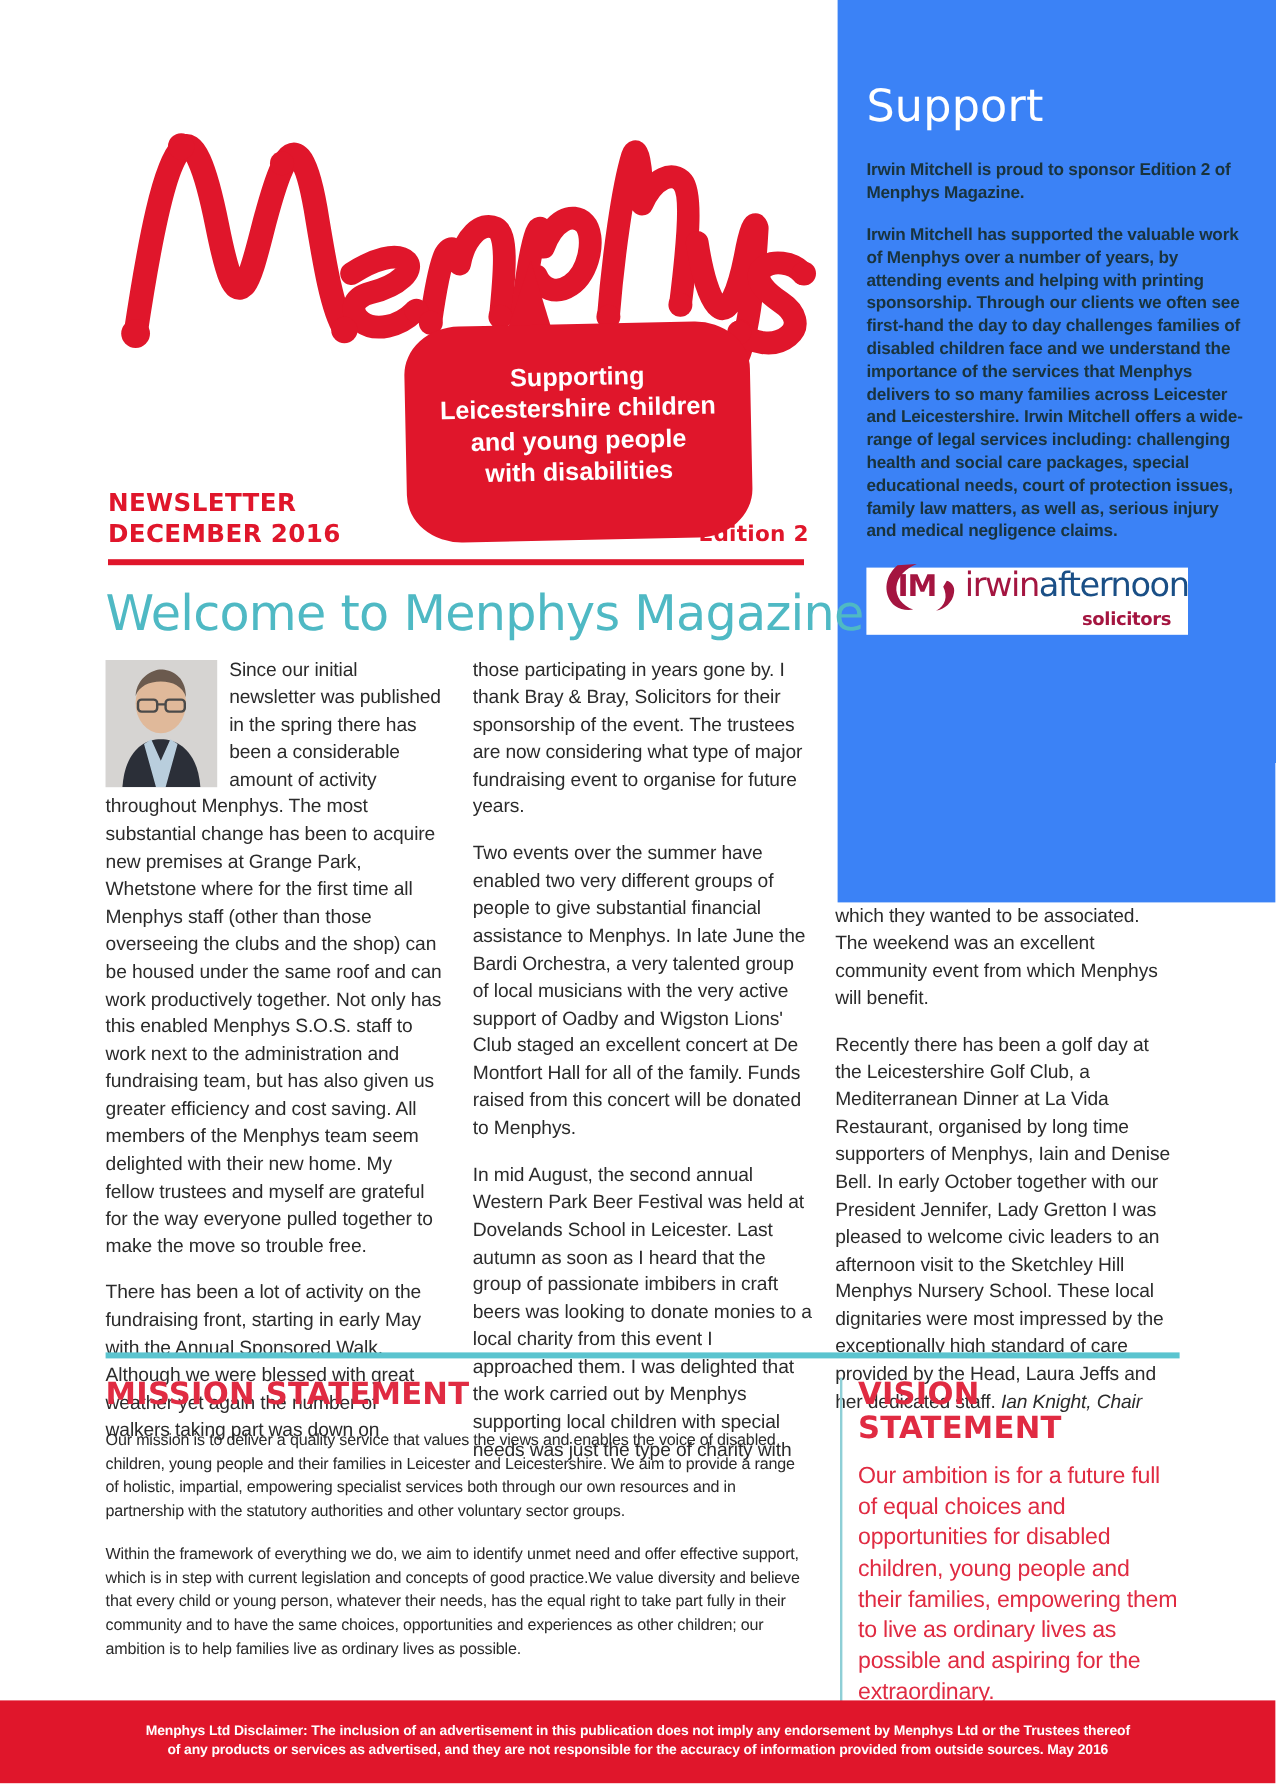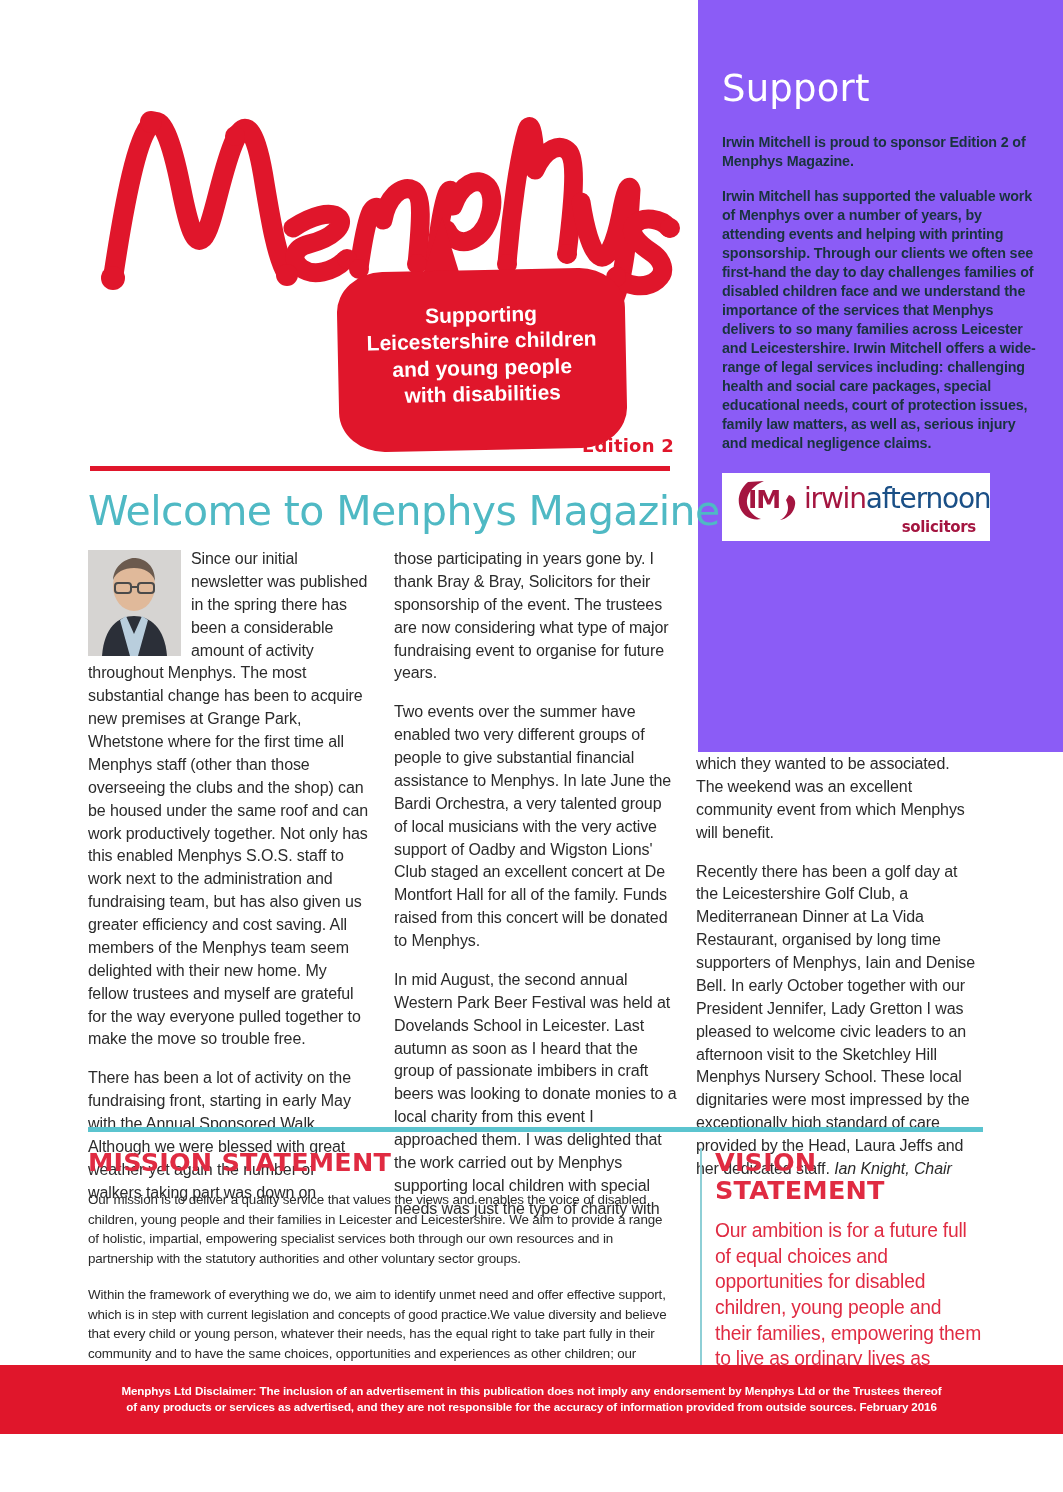--- a/index.html
+++ b/index.html
@@ -19,21 +19,21 @@
     background: #ffffff;
   }
 
   
   .support-panel {
     position: absolute;
     left: 698px;
     top: 0;
     width: 365px;
     height: 752px;
-    background: #8b5cf6;
+    background: #3b82f6;
     padding: 70px 22px 0 24px;
   }
   .support-heading {
     font-family: "DejaVu Sans", sans-serif;
     font-size: 37px;
     font-weight: 400;
     color: #ffffff;
     letter-spacing: 0.2px;
     line-height: 1.0;
     margin-bottom: 26px;
@@ -46,25 +46,25 @@
     line-height: 1.33;
     margin-bottom: 16px;
     letter-spacing: -0.15px;
   }
   .support-body p:last-of-type { margin-bottom: 14px; }
 
   
   .im-logo-card {
     background: #ffffff;
     width: 268px;
-    height: 68px;
+    height: 56px;
     margin-top: 20px;
     display: flex;
     flex-direction: column;
-    justify-content: center;
+    justify-content: flex-end;
     padding: 4px 10px 4px 12px;
   }
   .im-logo-row {
     display: flex;
     align-items: center;
     gap: 4px;
     height: 42px;
   }
   .im-mark {
     position: relative;
@@ -276,21 +276,21 @@
     font-size: 19.3px;
     color: #e02b42;
     line-height: 1.33;
     letter-spacing: -0.2px;
   }
 
   
   .footer {
     position: absolute;
     left: 0;
-    top: 1365px;
+    top: 1417px;
     width: 1063px;
     height: 69px;
     background: #e0162b;
   }
   .footer-text {
     position: absolute;
     left: 0;
     top: 18px;
     width: 1063px;
     text-align: center;
@@ -350,20 +350,24 @@
 
     <div class="bubble-tail"></div>
 
     <div class="tagline-bubble">
       <span class="ln">Supporting</span>
       <span class="ln">Leicestershire children</span>
       <span class="ln">and young people</span>
       <span class="ln">with disabilities</span>
     </div>
 
+    <div class="newsletter-label">
+      <div>NEWSLETTER</div>
+      <div>DECEMBER 2016</div>
+    </div>
 
     <div class="edition-label">Edition 2</div>
 
     <div class="red-rule"></div>
   </div>
 
   <aside class="support-panel">
     <h2 class="support-heading">Support</h2>
     <div class="support-body">
       <p>Irwin Mitchell is proud to sponsor Edition 2 of Menphys Magazine.</p>
@@ -430,17 +434,17 @@
 
     <div class="vision-col">
       <h3 class="stmt-heading">VISION STATEMENT</h3>
       <p>Our ambition is for a future full of equal choices and opportunities for disabled children, young people and their families, empowering them to live as ordinary lives as possible and aspiring for the extraordinary.</p>
     </div>
   </div>
 
   <div class="footer">
     <div class="footer-text">
       <span class="ln">Menphys Ltd Disclaimer: The inclusion of an advertisement in this publication does not imply any endorsement by Menphys Ltd or the Trustees thereof</span>
-      <span class="ln">of any products or services as advertised, and they are not responsible for the accuracy of information provided from outside sources. February 2016</span>
+      <span class="ln">of any products or services as advertised, and they are not responsible for the accuracy of information provided from outside sources. May 2016</span>
     </div>
   </div>
 
 </div>
 
 </body></html>

